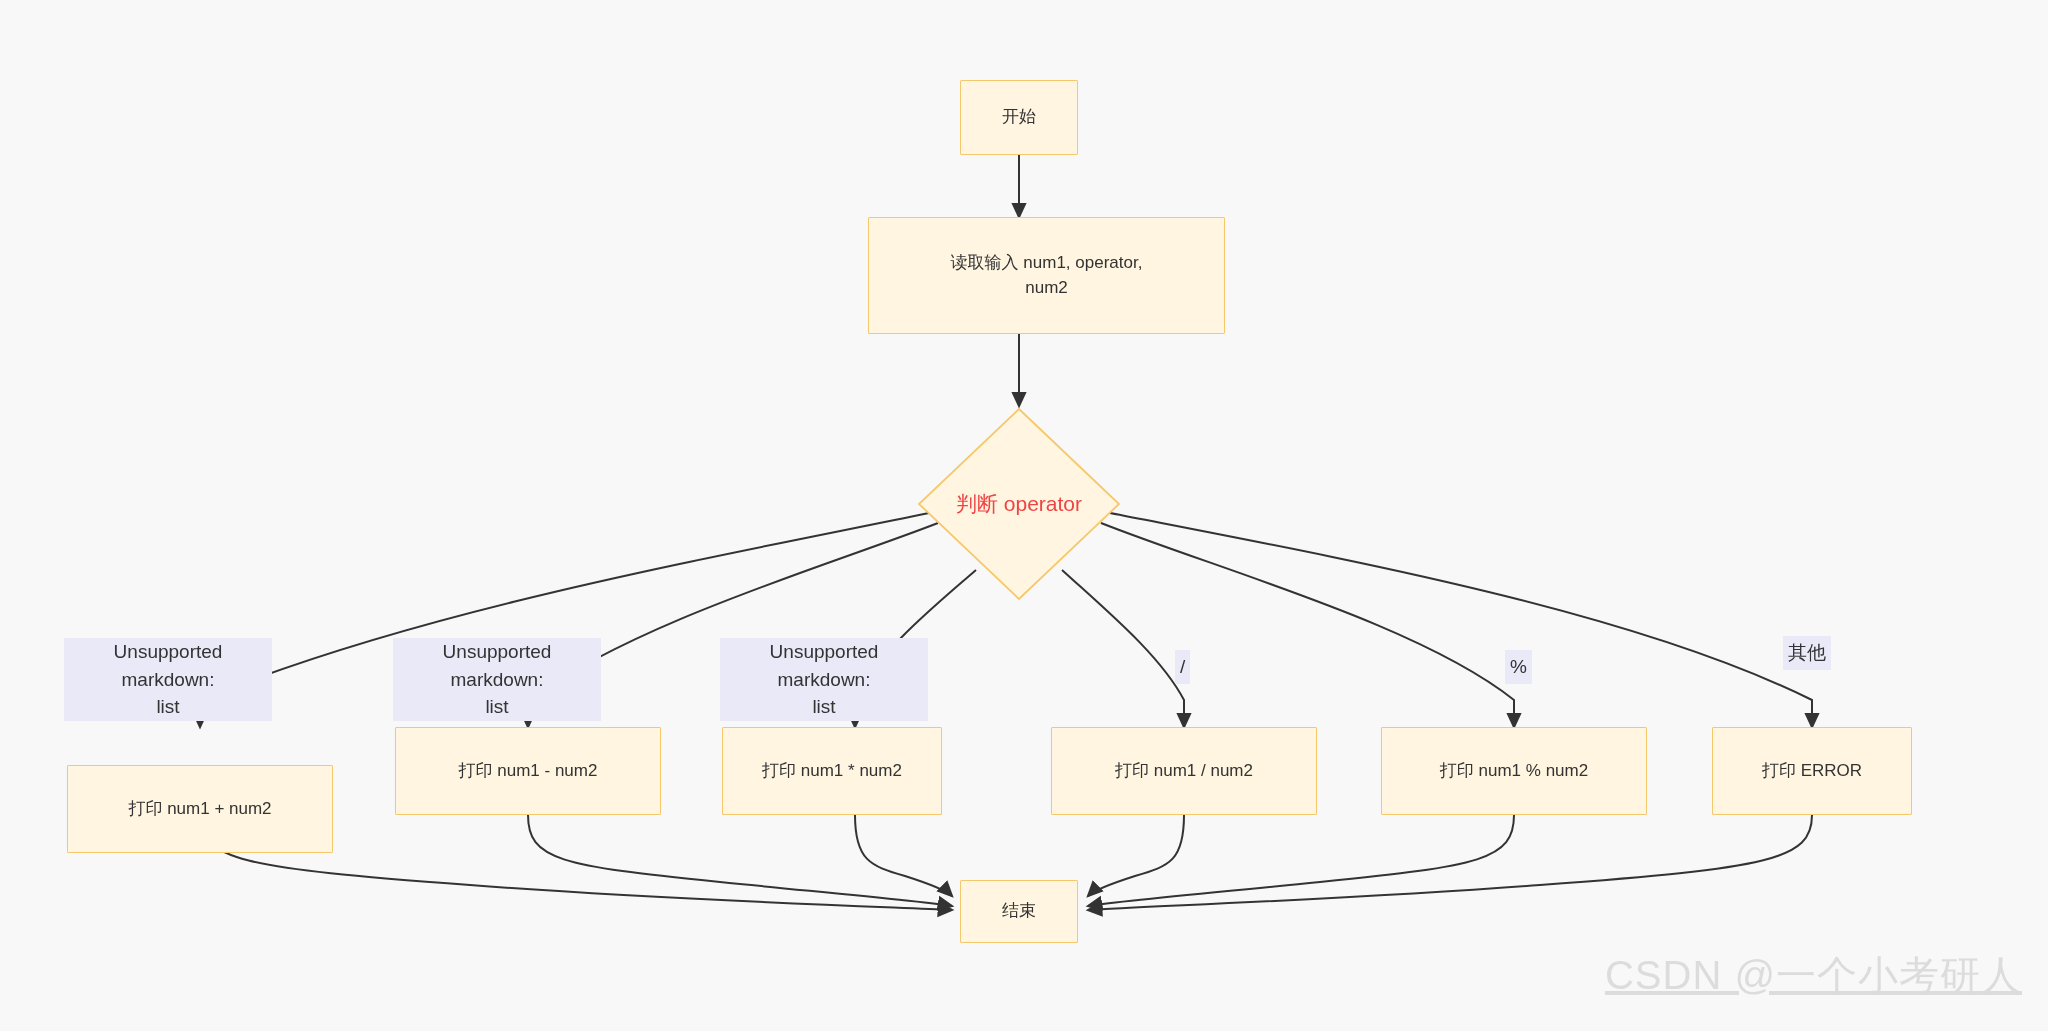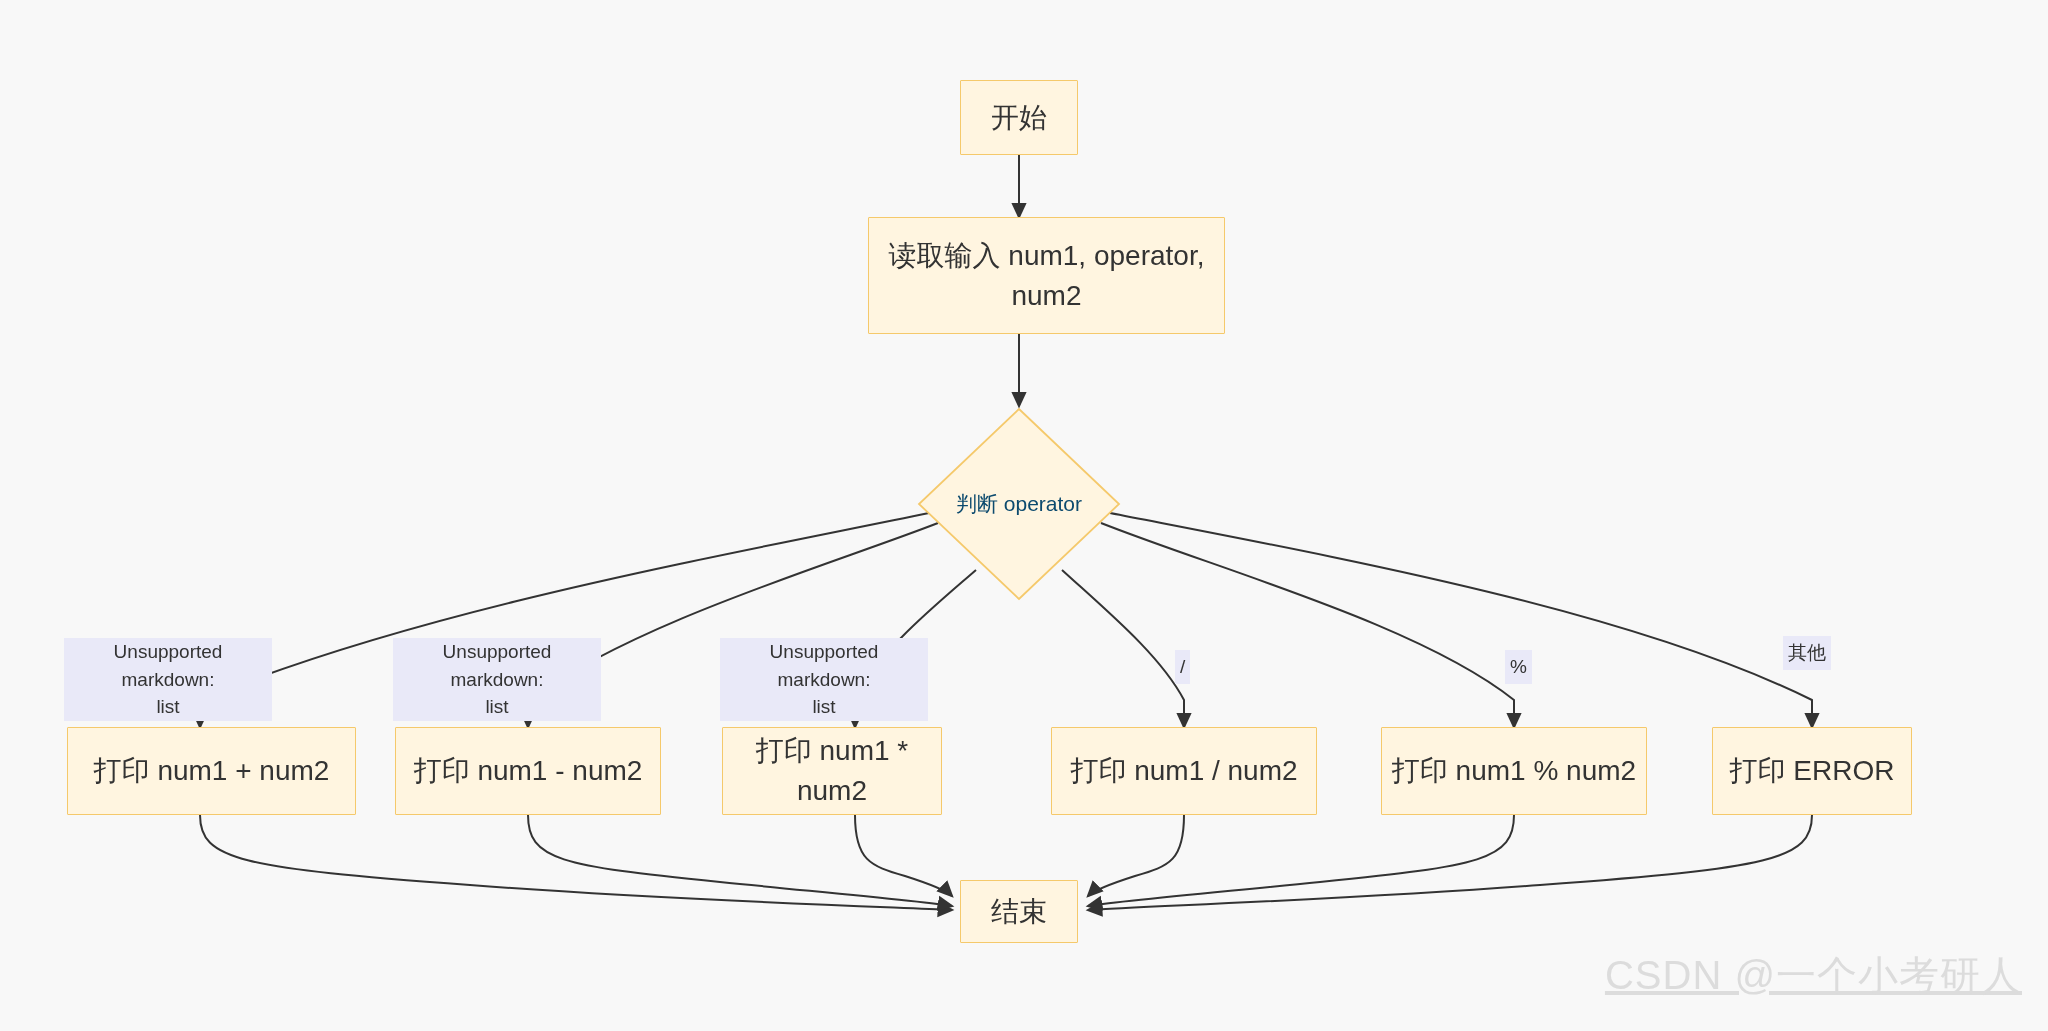--- a/index.html
+++ b/index.html
@@ -29,21 +29,21 @@
   .node {
     position: absolute;
     box-sizing: border-box;
     background: #fff5e0;
     border: 1.6px solid #f5c96b;
     color: #333333;
     display: flex;
     align-items: center;
     justify-content: center;
     text-align: center;
-    font-size: 28px;
+    font-size: 17px;
     line-height: 1.42;
     border-radius: 1px;
     z-index: 2;
     padding: 4px 8px;
   }
   .node-text {
     display: block;
     white-space: pre-line;
   }
   .diamond {
@@ -54,21 +54,21 @@
     justify-content: center;
   }
   .diamond svg {
     position: absolute;
     left: 0;
     top: 0;
   }
   .diamond .diamond-label {
     position: relative;
     z-index: 3;
-    color: #0c4a6e;
+    color: #ef4444;
     font-size: 21px;
     white-space: nowrap;
   }
   .edge-label {
     position: absolute;
     background: #e9e9f8;
     color: #333333;
     font-size: 19px;
     line-height: 1.45;
     text-align: center;
@@ -152,21 +152,21 @@
 
   <div class="edge-label wide" style="left:720px; top:638px;">Unsupported markdown:
 list</div>
 
   <div class="edge-label narrow" style="left:1175px; top:650px;">/</div>
 
   <div class="edge-label narrow" style="left:1505px; top:650px;">%</div>
 
   <div class="edge-label narrow" style="left:1783px; top:636px;">其他</div>
 
-  <div class="node" style="left:67px; top:727px; width:289px; height:88px;">
+  <div class="node" style="left:67px; top:765px; width:266px; height:88px;">
     <span class="node-text">打印 num1 + num2</span>
   </div>
 
   <div class="node" style="left:395px; top:727px; width:266px; height:88px;">
     <span class="node-text">打印 num1 - num2</span>
   </div>
 
   <div class="node" style="left:722px; top:727px; width:220px; height:88px;">
     <span class="node-text">打印 num1 * num2</span>
   </div>

